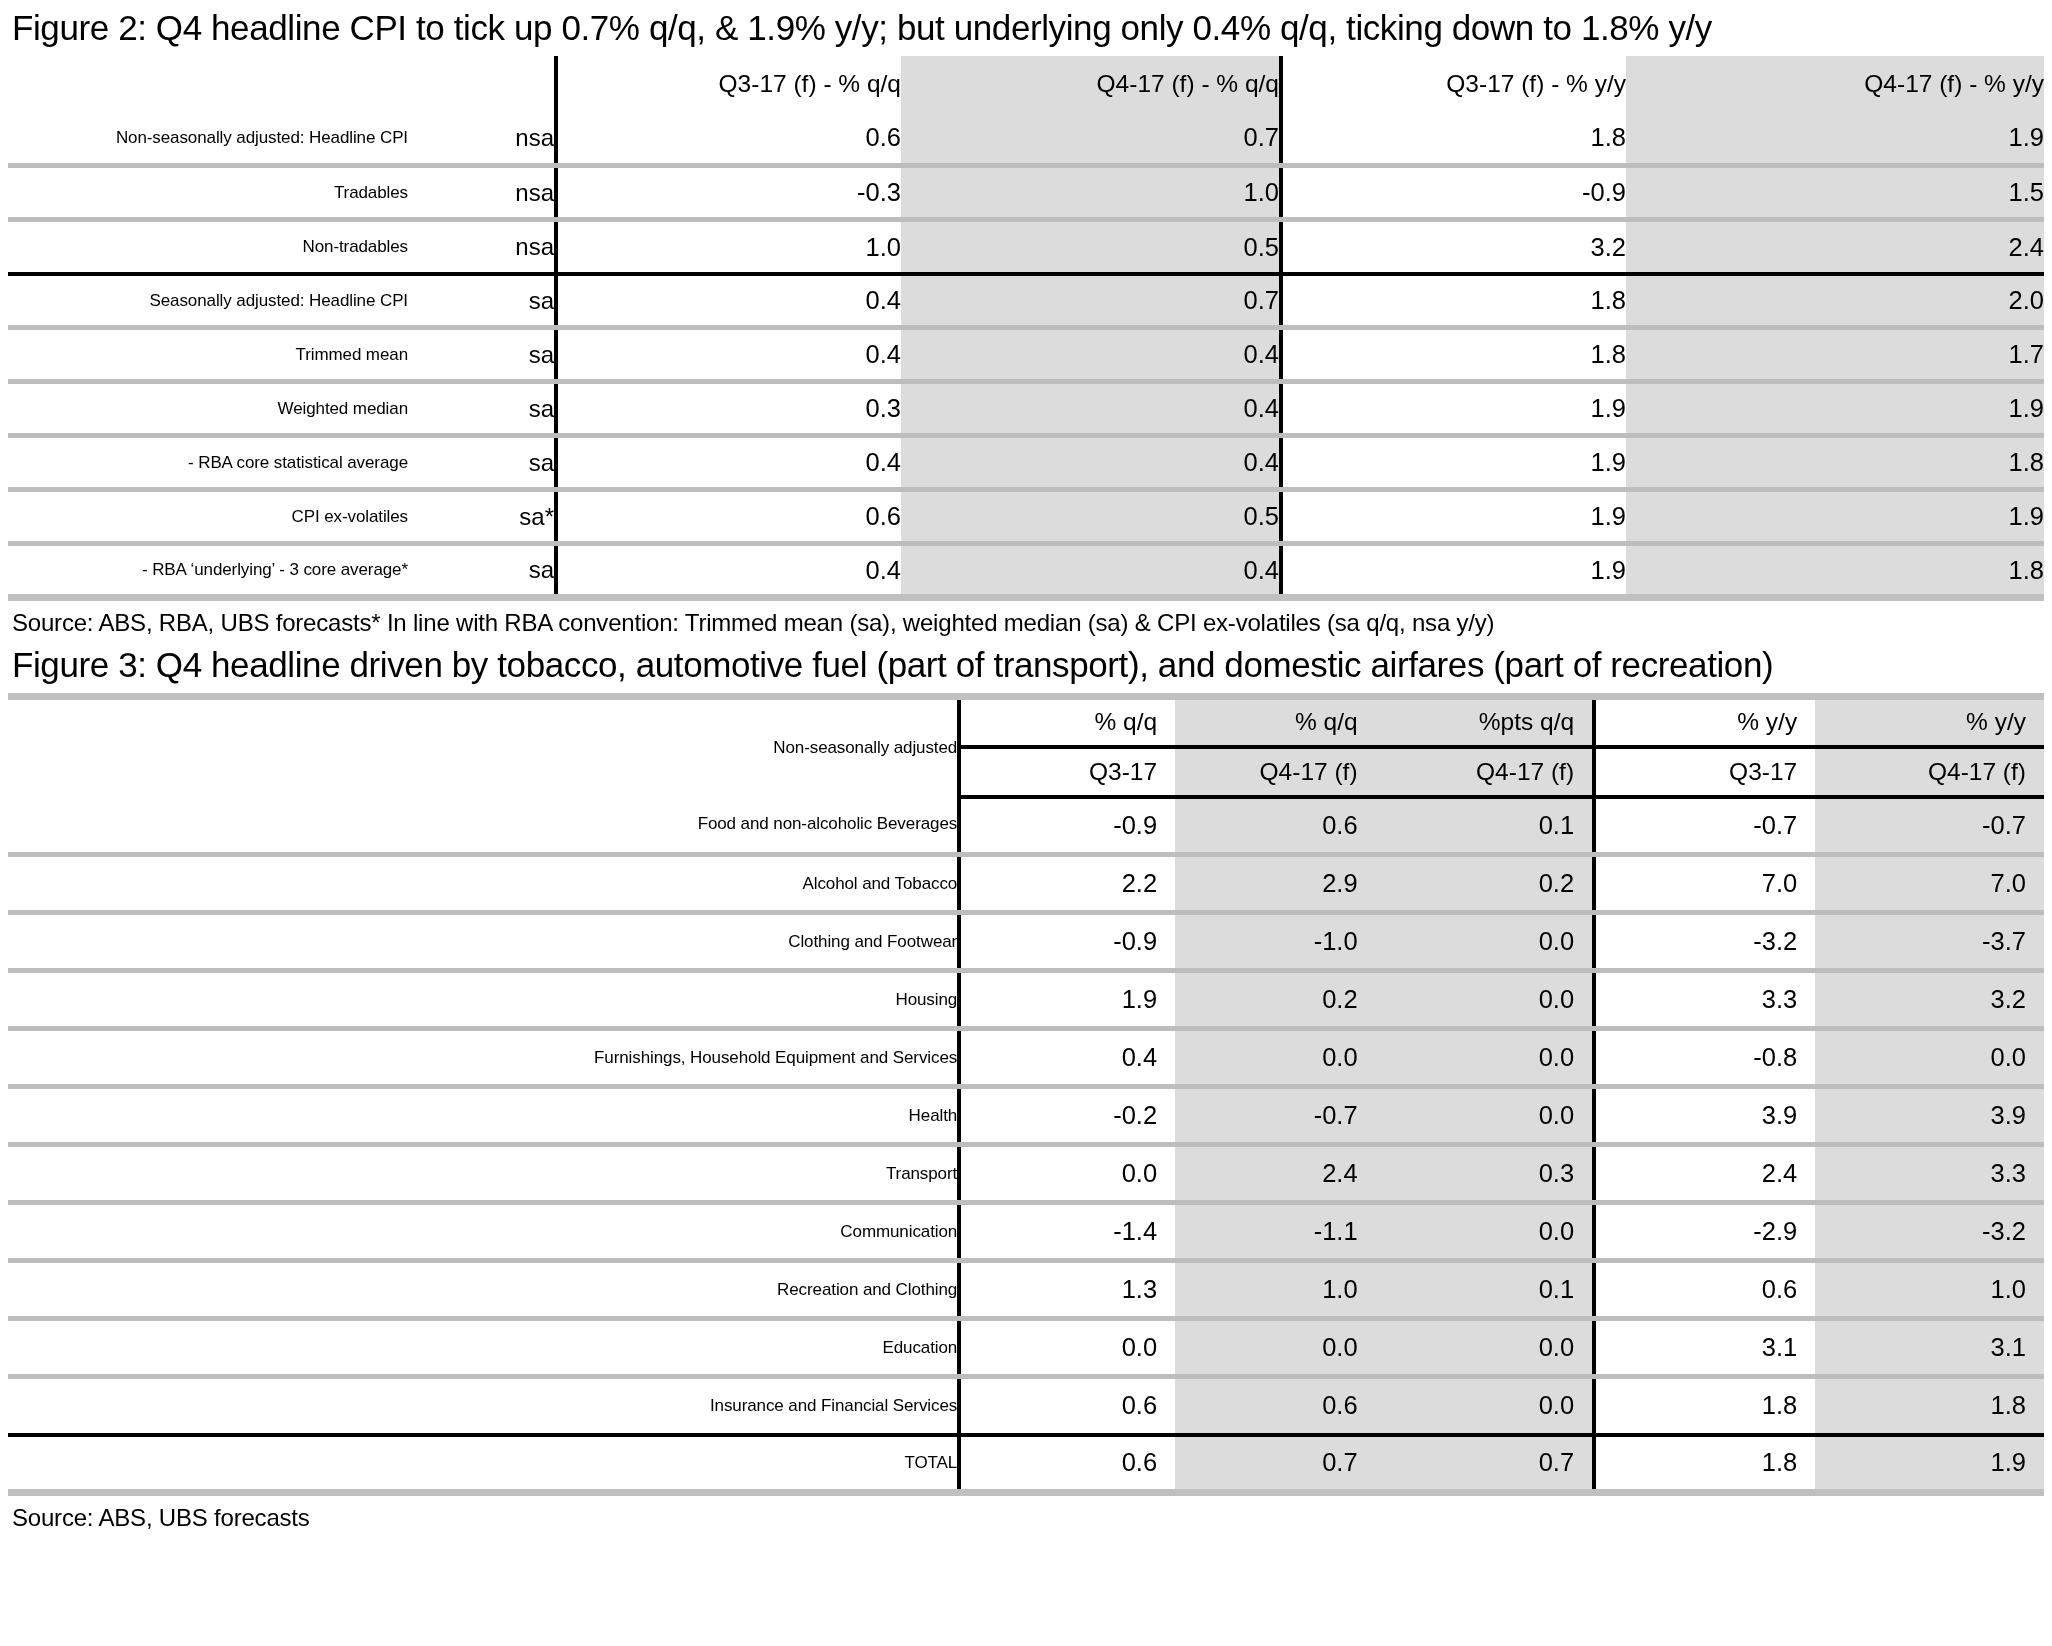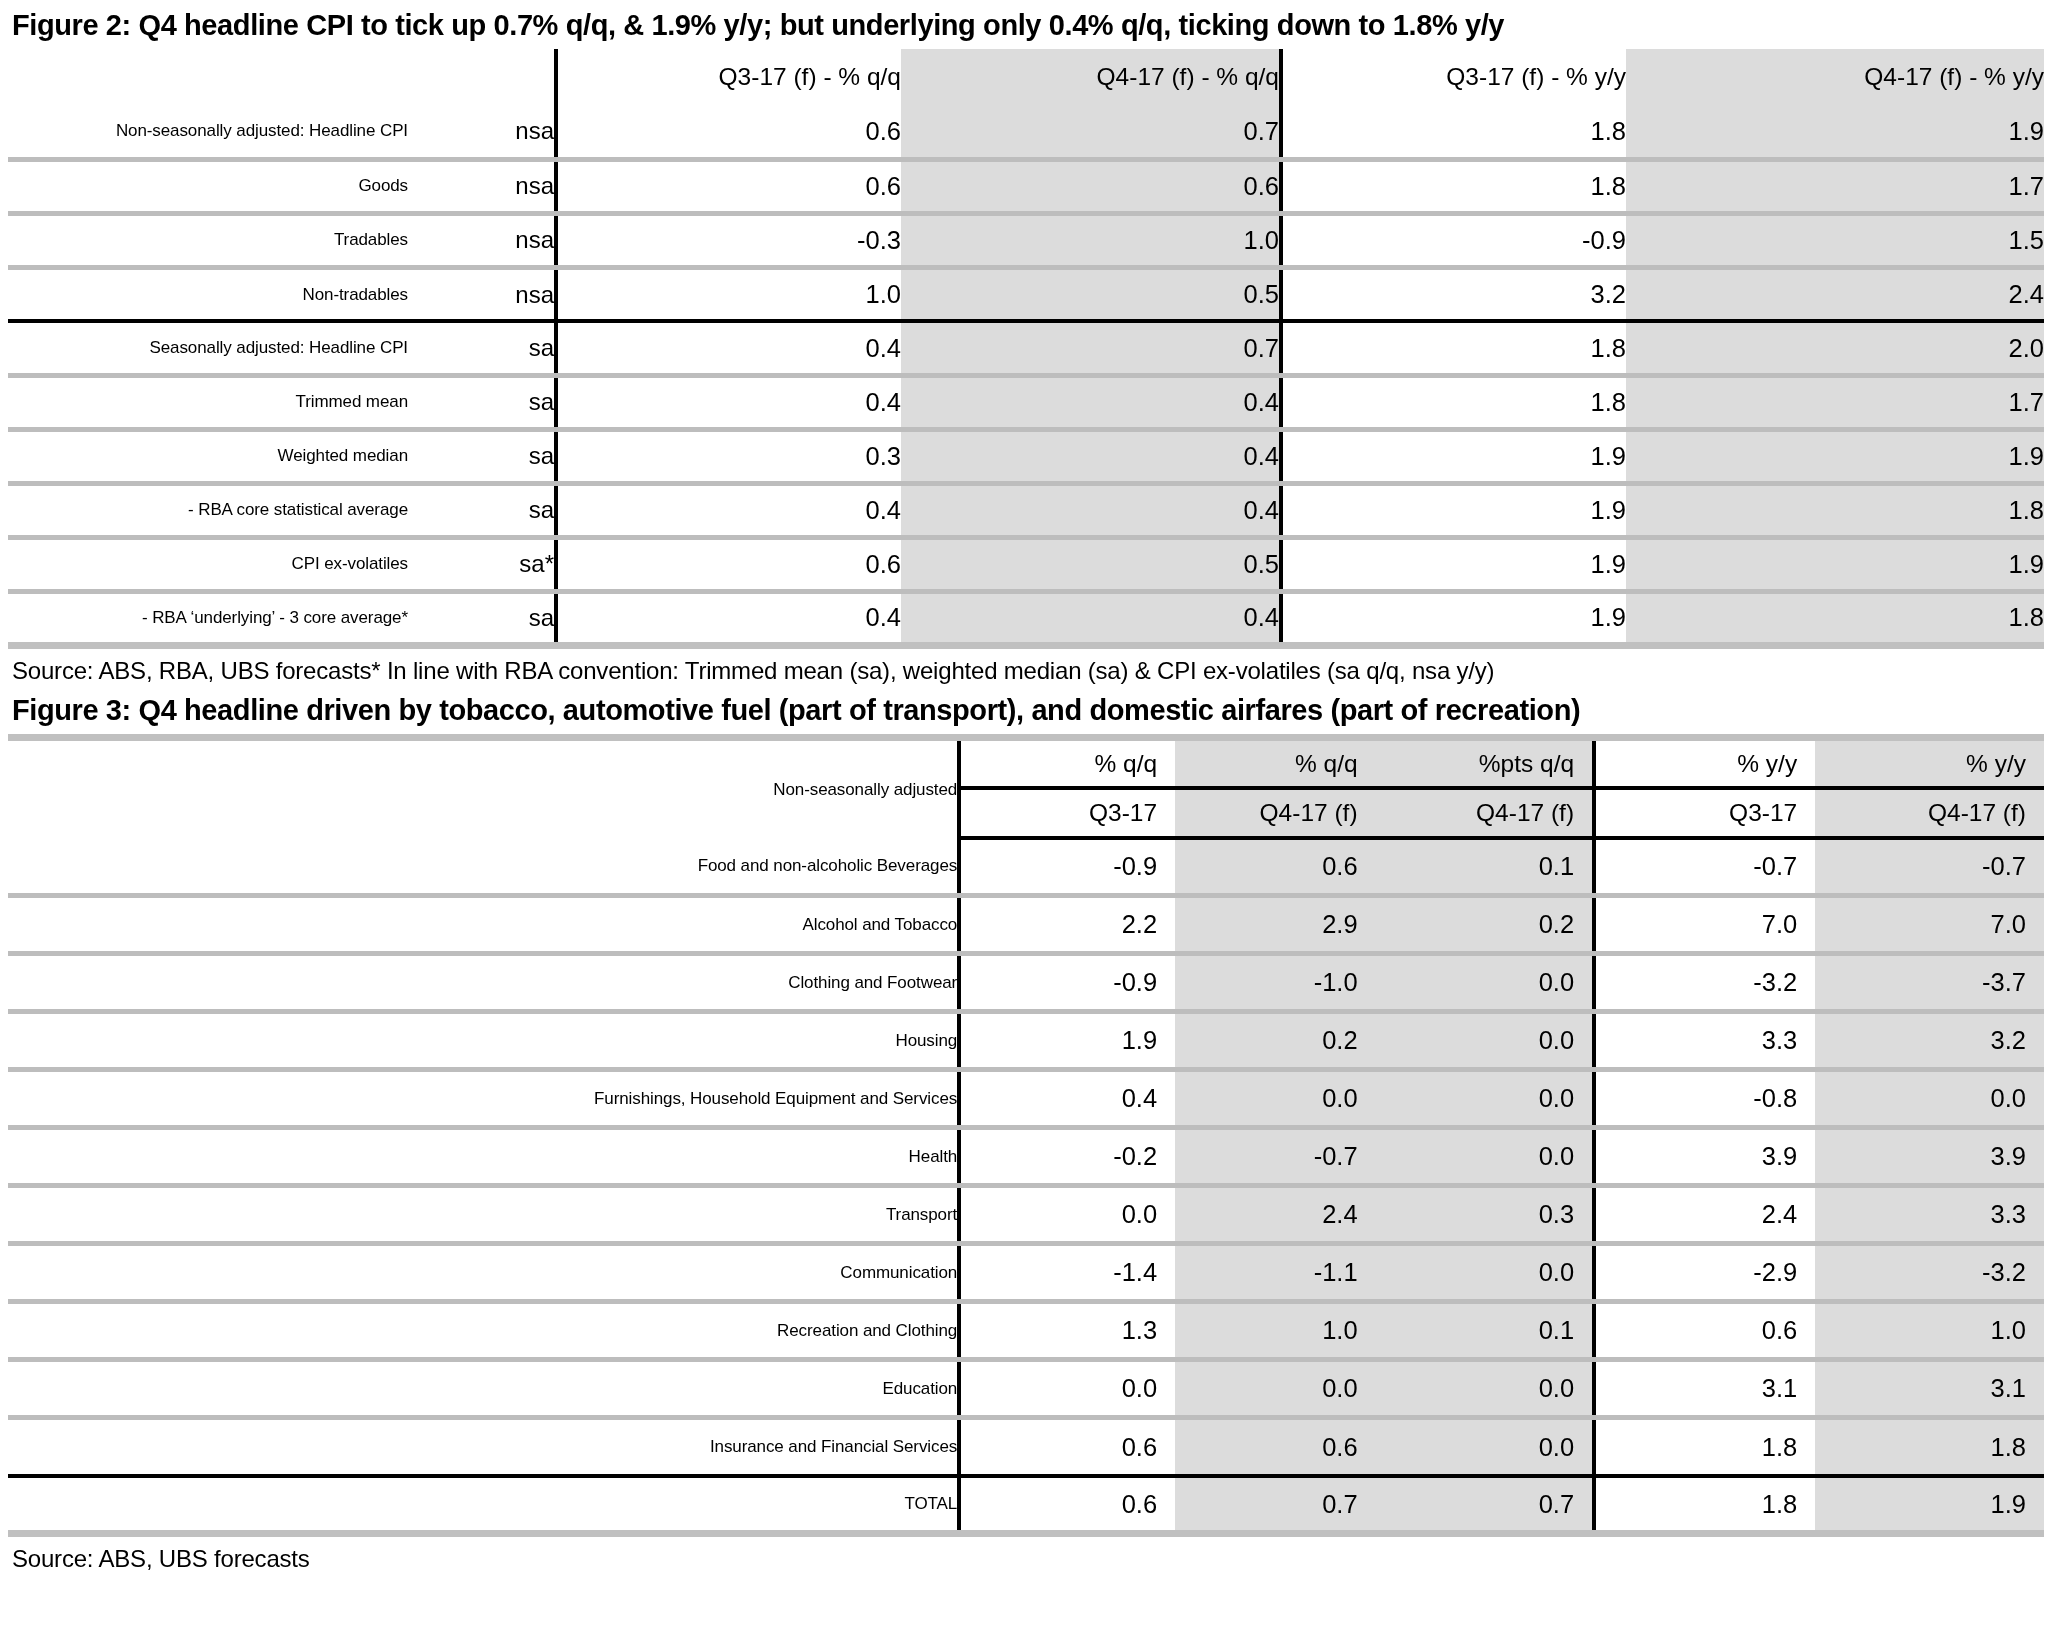--- a/index.html
+++ b/index.html
@@ -16,22 +16,22 @@
     overflow: hidden;
   }
   .page {
     width: 2052px;
     height: 1646px;
     padding: 0 8px;
     position: relative;
   }
 
   .fig-title {
-    font-size: 29px;
-    font-weight: bold;
+    font-size: 35px;
+    font-weight: normal;
     letter-spacing: -0.4px;
     white-space: nowrap;
     padding: 10px 0 9px 4px;
     line-height: 1.05;
   }
 
   .tbl {
     width: 100%;
     border-collapse: collapse;
     table-layout: fixed;
@@ -127,28 +127,20 @@
       </tr>
     </thead>
     <tbody id="f2body">
         <tr class="rowline">
           <td class="lbl">Non-seasonally adjusted: Headline CPI</td>
           <td class="adj vl-r">nsa</td>
           <td class="num bold">0.6</td>
           <td class="num shaded bold">0.7</td>
           <td class="num vl-l bold">1.8</td>
           <td class="num shaded bold">1.9</td>
-        </tr>
-        <tr class="rowline">
-          <td class="lbl indent">Goods</td>
-          <td class="adj vl-r">nsa</td>
-          <td class="num">0.6</td>
-          <td class="num shaded">0.6</td>
-          <td class="num vl-l">1.8</td>
-          <td class="num shaded">1.7</td>
         </tr>
         <tr class="rowline">
           <td class="lbl">Tradables</td>
           <td class="adj vl-r">nsa</td>
           <td class="num">-0.3</td>
           <td class="num shaded">1.0</td>
           <td class="num vl-l">-0.9</td>
           <td class="num shaded">1.5</td>
         </tr>
         <tr class="sectionrule">

